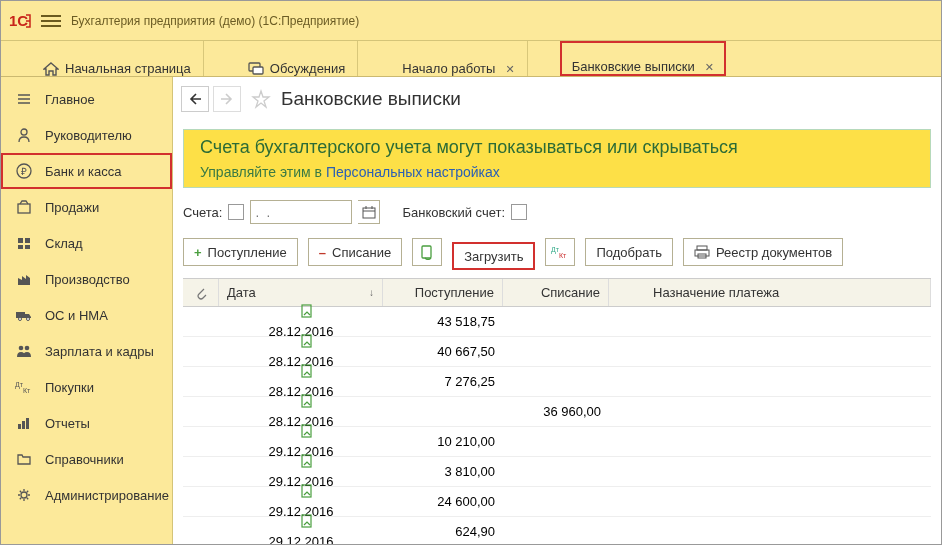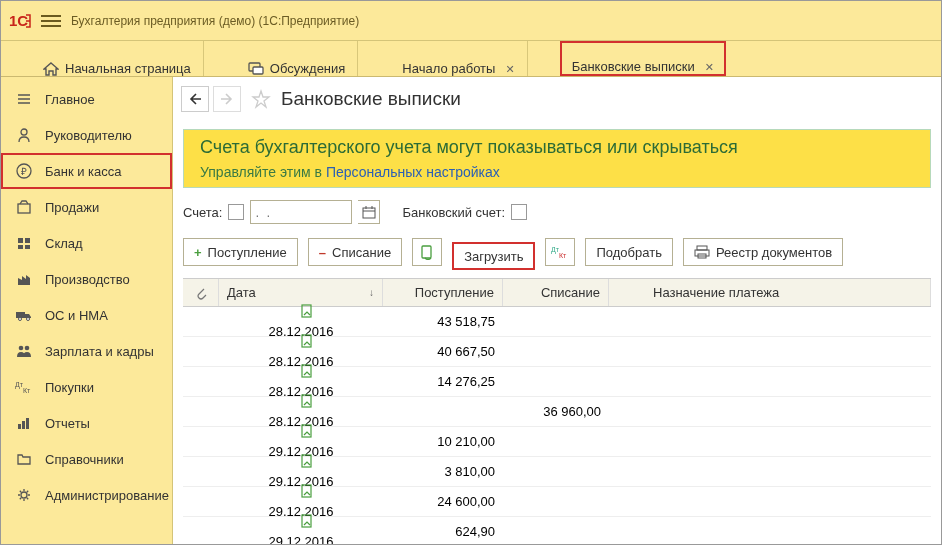--- a/index.html
+++ b/index.html
@@ -375,21 +375,21 @@
             <div class="col col-clip"></div>
             <div class="col col-date">
               <span class="row-icon">
                 <svg width="14" height="14" viewBox="0 0 14 14">
                   <rect x="2" y="1" width="9" height="12" fill="none" stroke="#4a9e3f" stroke-width="1.2"></rect>
                   <path d="M4 11 L7 8 L10 11" fill="none" stroke="#4a9e3f" stroke-width="1.2"></path>
                 </svg>
               </span>
               <span>28.12.2016</span>
             </div>
-            <div class="col col-in">14 276,25</div>
+            <div class="col col-in">7 276,25</div>
             <div class="col col-out"></div>
             <div class="col col-purpose"></div>
           </div>
           <div class="grid-row">
             <div class="col col-clip"></div>
             <div class="col col-date">
               <span class="row-icon">
                 <svg width="14" height="14" viewBox="0 0 14 14">
                   <rect x="2" y="1" width="9" height="12" fill="none" stroke="#4a9e3f" stroke-width="1.2"></rect>
                   <path d="M4 11 L7 8 L10 11" fill="none" stroke="#4a9e3f" stroke-width="1.2"></path>

